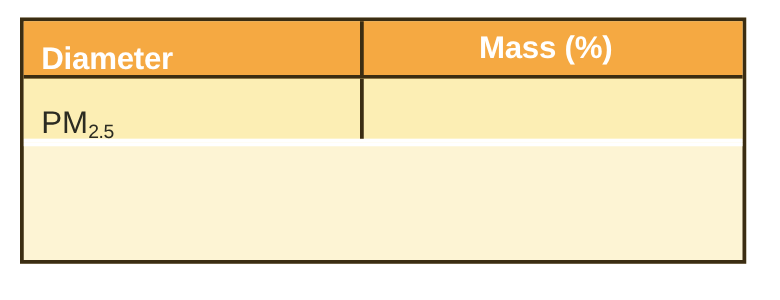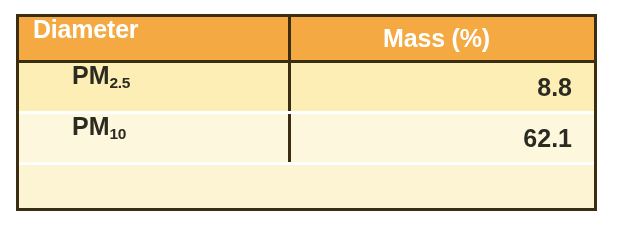--- a/index.html
+++ b/index.html
@@ -47,21 +47,21 @@
   .row-gap {
     height: 3px;
     background: #ffffff;
     width: 100%;
   }
 
   .cell-left {
     width: 272px;
     box-sizing: border-box;
     display: flex;
-    align-items: flex-start;
+    align-items: flex-end;
     padding-left: 14px;
     border-right: 3px solid #3b2d12;
   }
 
   .header-row .cell-left {
     border-right: 3px solid #3b2d12;
   }
 
   .cell-right {
     flex: 1;
@@ -87,22 +87,21 @@
     letter-spacing: -0.2px;
     line-height: 1;
     white-space: nowrap;
   }
 
   .cell-text {
     color: #2b2b22;
     font-size: 25px;
     line-height: 1;
     white-space: nowrap;
-    font-weight: 700;
-    margin-left: 39px;
+    font-weight: 400;
   }
 
   .cell-text sub {
     font-size: 0.62em;
     vertical-align: baseline;
     position: relative;
     top: 0.28em;
     letter-spacing: -0.3px;
   }
 </style>
@@ -117,32 +116,21 @@
     </div>
     <div class="cell-right">
       <span class="header-text">Mass (%)</span>
     </div>
   </div>
 
   <div class="row data-row shade-a">
     <div class="cell-left">
       <span class="cell-text"><span>PM</span><sub>2.5</sub></span>
     </div>
-    <div class="cell-right">
-      <span class="cell-text">8.8</span>
-    </div>
   </div>
 
   <div class="row-gap"></div>
 
-  <div class="row data-row shade-b">
-    <div class="cell-left">
-      <span class="cell-text"><span>PM</span><sub>10</sub></span>
-    </div>
-    <div class="cell-right">
-      <span class="cell-text">62.1</span>
-    </div>
-  </div>
 
   <div class="row-gap"></div>
 
 
 </div>
 
 </body></html>

